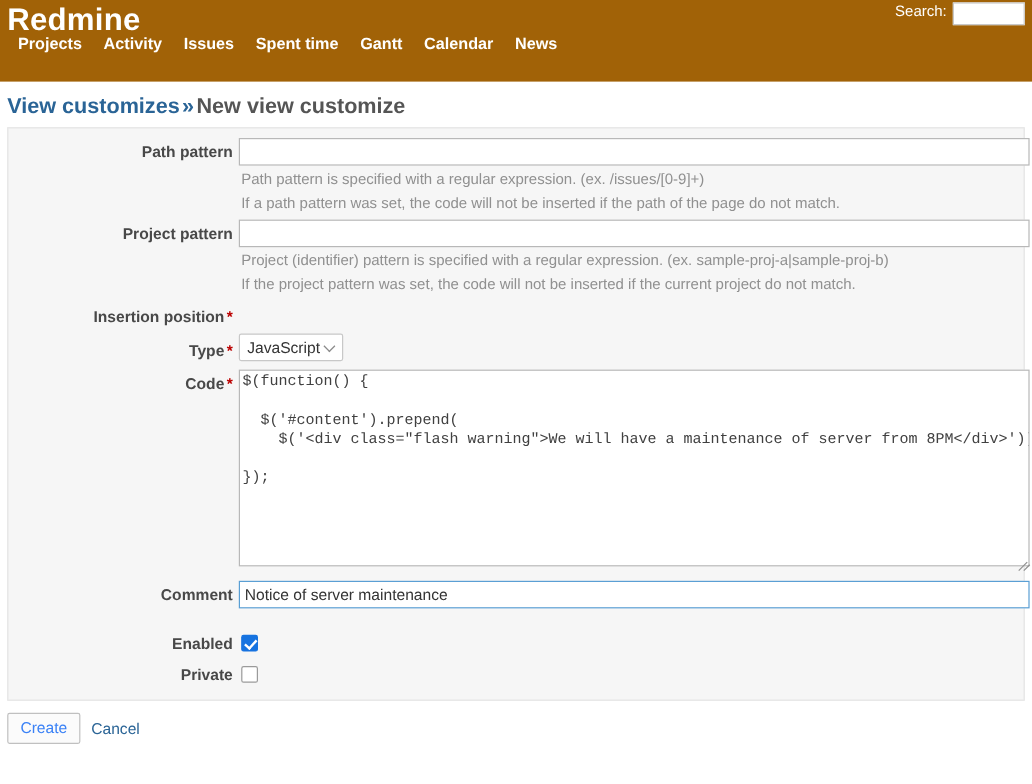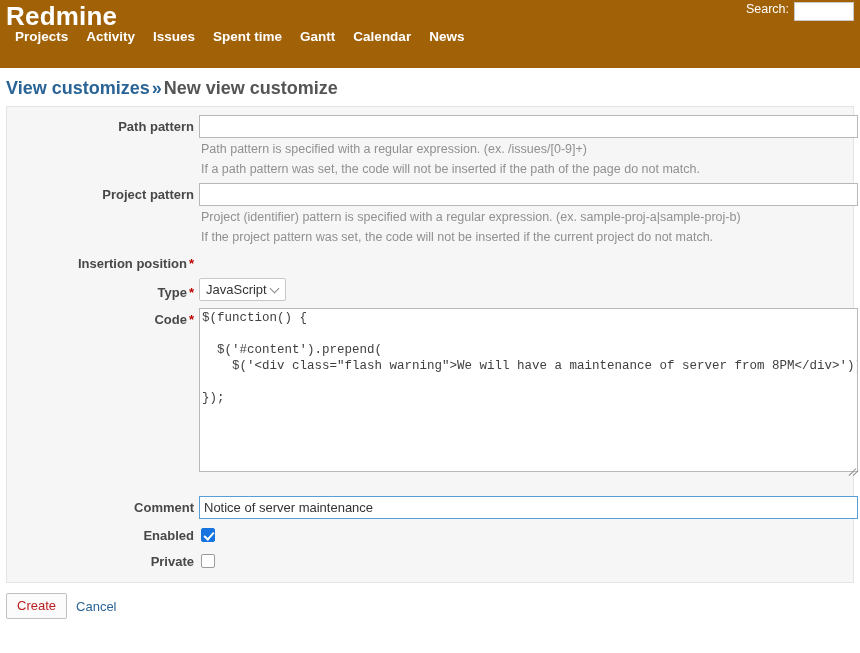--- a/index.html
+++ b/index.html
@@ -256,21 +256,21 @@
     align-items: center;
     gap: 9px;
   }
   #actions .btn {
     background: #fbfbfb;
     border: 1px solid #c0c0c0;
     border-radius: 2px;
     padding: 4px 10px;
     font-family: "Liberation Sans", sans-serif;
     font-size: 13px;
-    color: #b91c1c;
+    color: #3b82f6;
     cursor: pointer;
     line-height: 16px;
   }
   #actions .lnk {
     color: #2a6496;
     text-decoration: none;
     font-size: 13px;
   }
 </style>
 </head>
@@ -356,28 +356,28 @@
 
 });</textarea>
           <span class="resize-grip">
             <i style="width:10px; top:10px; transform:rotate(-45deg);"></i>
             <i style="width:7px; top:10px; right:0; transform:rotate(-45deg) translate(0,3px);"></i>
           </span>
         </div>
       </div>
     </div>
 
-    <div class="frow" style="margin-top:21px;">
+    <div class="frow" style="margin-top:9px;">
       <div class="flabel">Comment</div>
       <div class="fctl">
         <input type="text" class="text focused" value="Notice of server maintenance" style="">
       </div>
     </div>
 
-    <div class="frow" style="margin-top:5px;">
+    <div class="frow" style="margin-top:18px;">
       <div class="flabel">Enabled</div>
       <div class="fctl">
         <input type="checkbox" class="cb" checked="" style="">
       </div>
     </div>
 
     <div class="frow" style="margin-top:6px;">
       <div class="flabel">Private</div>
       <div class="fctl">
         <input type="checkbox" class="cb" style="">

